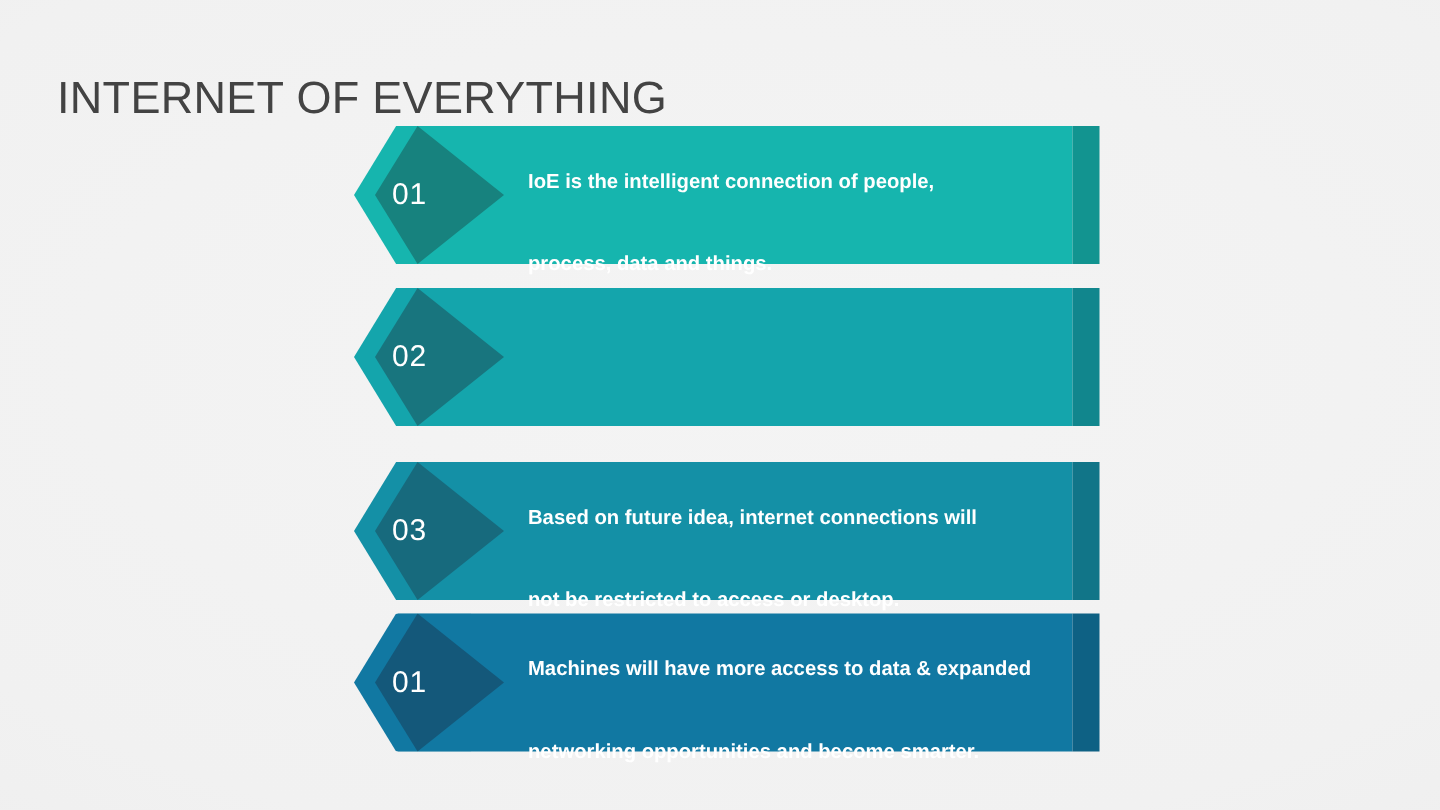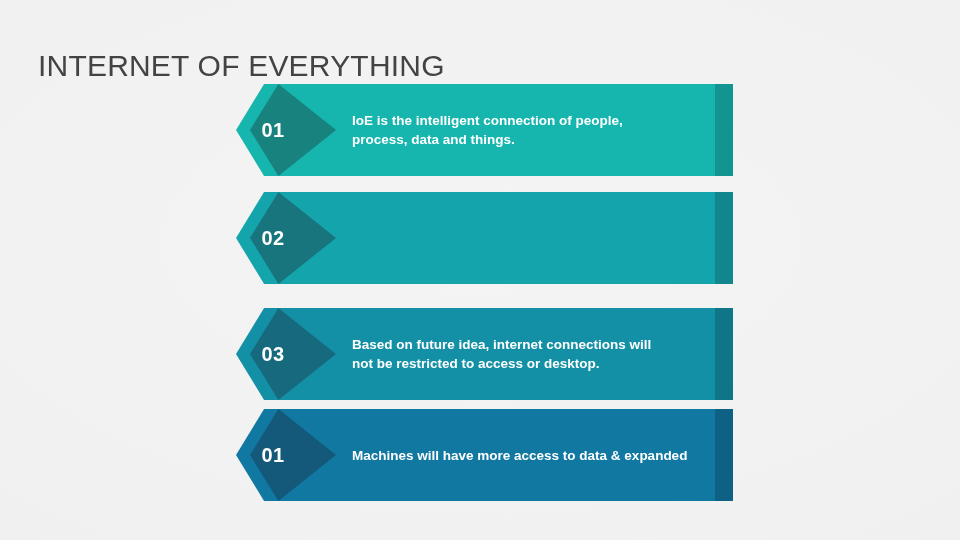--- a/index.html
+++ b/index.html
@@ -93,40 +93,40 @@
     position: absolute;
     left: 0;
     top: 0;
     width: 74px;
     height: 92px;
     display: flex;
     align-items: center;
     justify-content: center;
     color: #ffffff;
     font-size: 20px;
-    font-weight: bold;
+    font-weight: normal;
     letter-spacing: 0.5px;
   }
 
   
   .text {
     position: absolute;
     left: 116px;     
     top: 0;
     height: 92px;
     width: 350px;
     display: flex;
     flex-direction: column;
     justify-content: center;
     color: #ffffff;
     font-size: 13.5px;
     font-weight: bold;
     line-height: 19px;
   }
-  .text .line { white-space: nowrap; }
+  .text .line { white-space: nowrap; margin-top: 36px; }
 </style>
 </head>
 <body style="background: rgb(241, 241, 241);">
 
 <div id="slide">
 
   <div id="page-title" style="color: rgb(67, 67, 67);">INTERNET OF EVERYTHING</div>
 
   <div class="row" style="top:84px;">
     <div class="bar">
@@ -177,16 +177,17 @@
       <div class="bar-main" style="background: rgb(17, 120, 162);"></div>
       <div class="bar-accent" style="background: rgb(14, 97, 132);"></div>
     </div>
     <div class="chevron" style="background: rgb(17, 120, 162);"></div>
     <div class="diamond">
       <div class="diamond-face" style="background: rgb(20, 88, 122);"></div>
     </div>
     <div class="num">01</div>
     <div class="text">
       <span class="line">Machines will have more access to data &amp; expanded</span>
+      <span class="line">networking opportunities and become smarter.</span>
     </div>
   </div>
 
 </div>
 
 </body></html>

